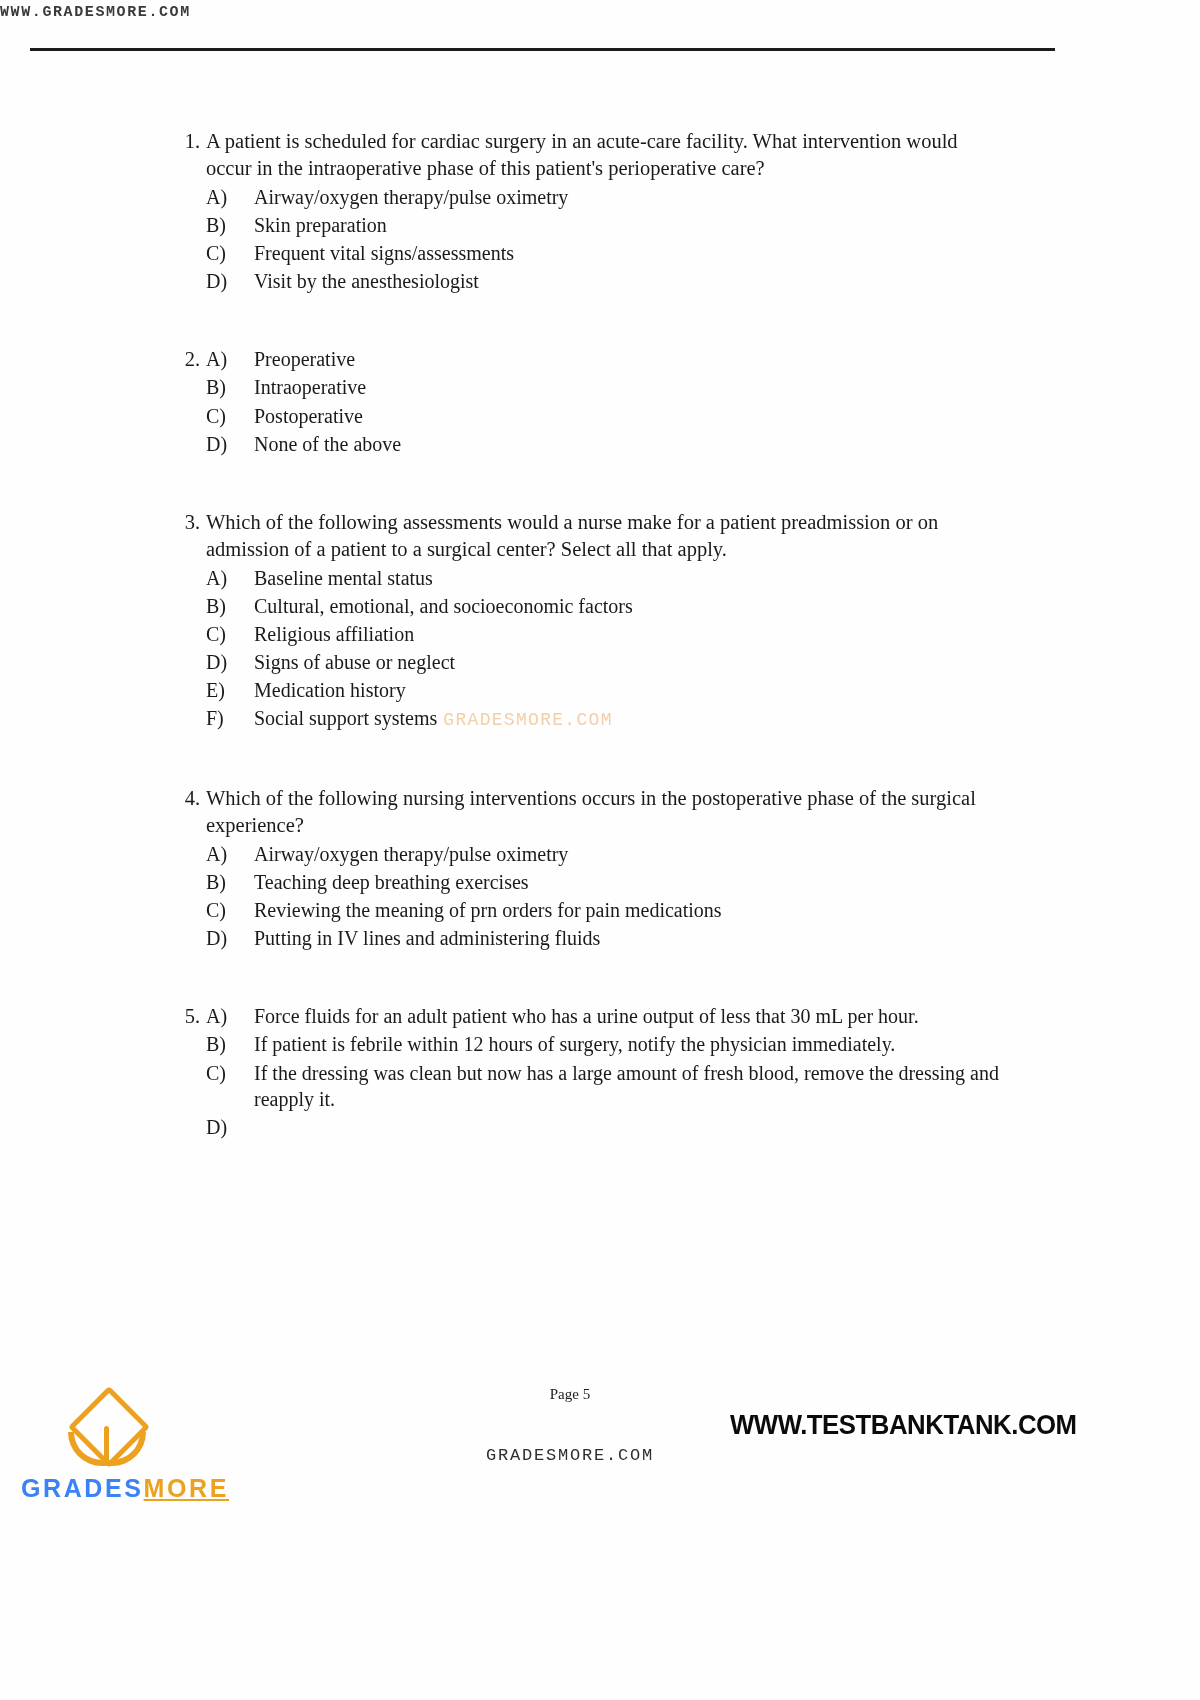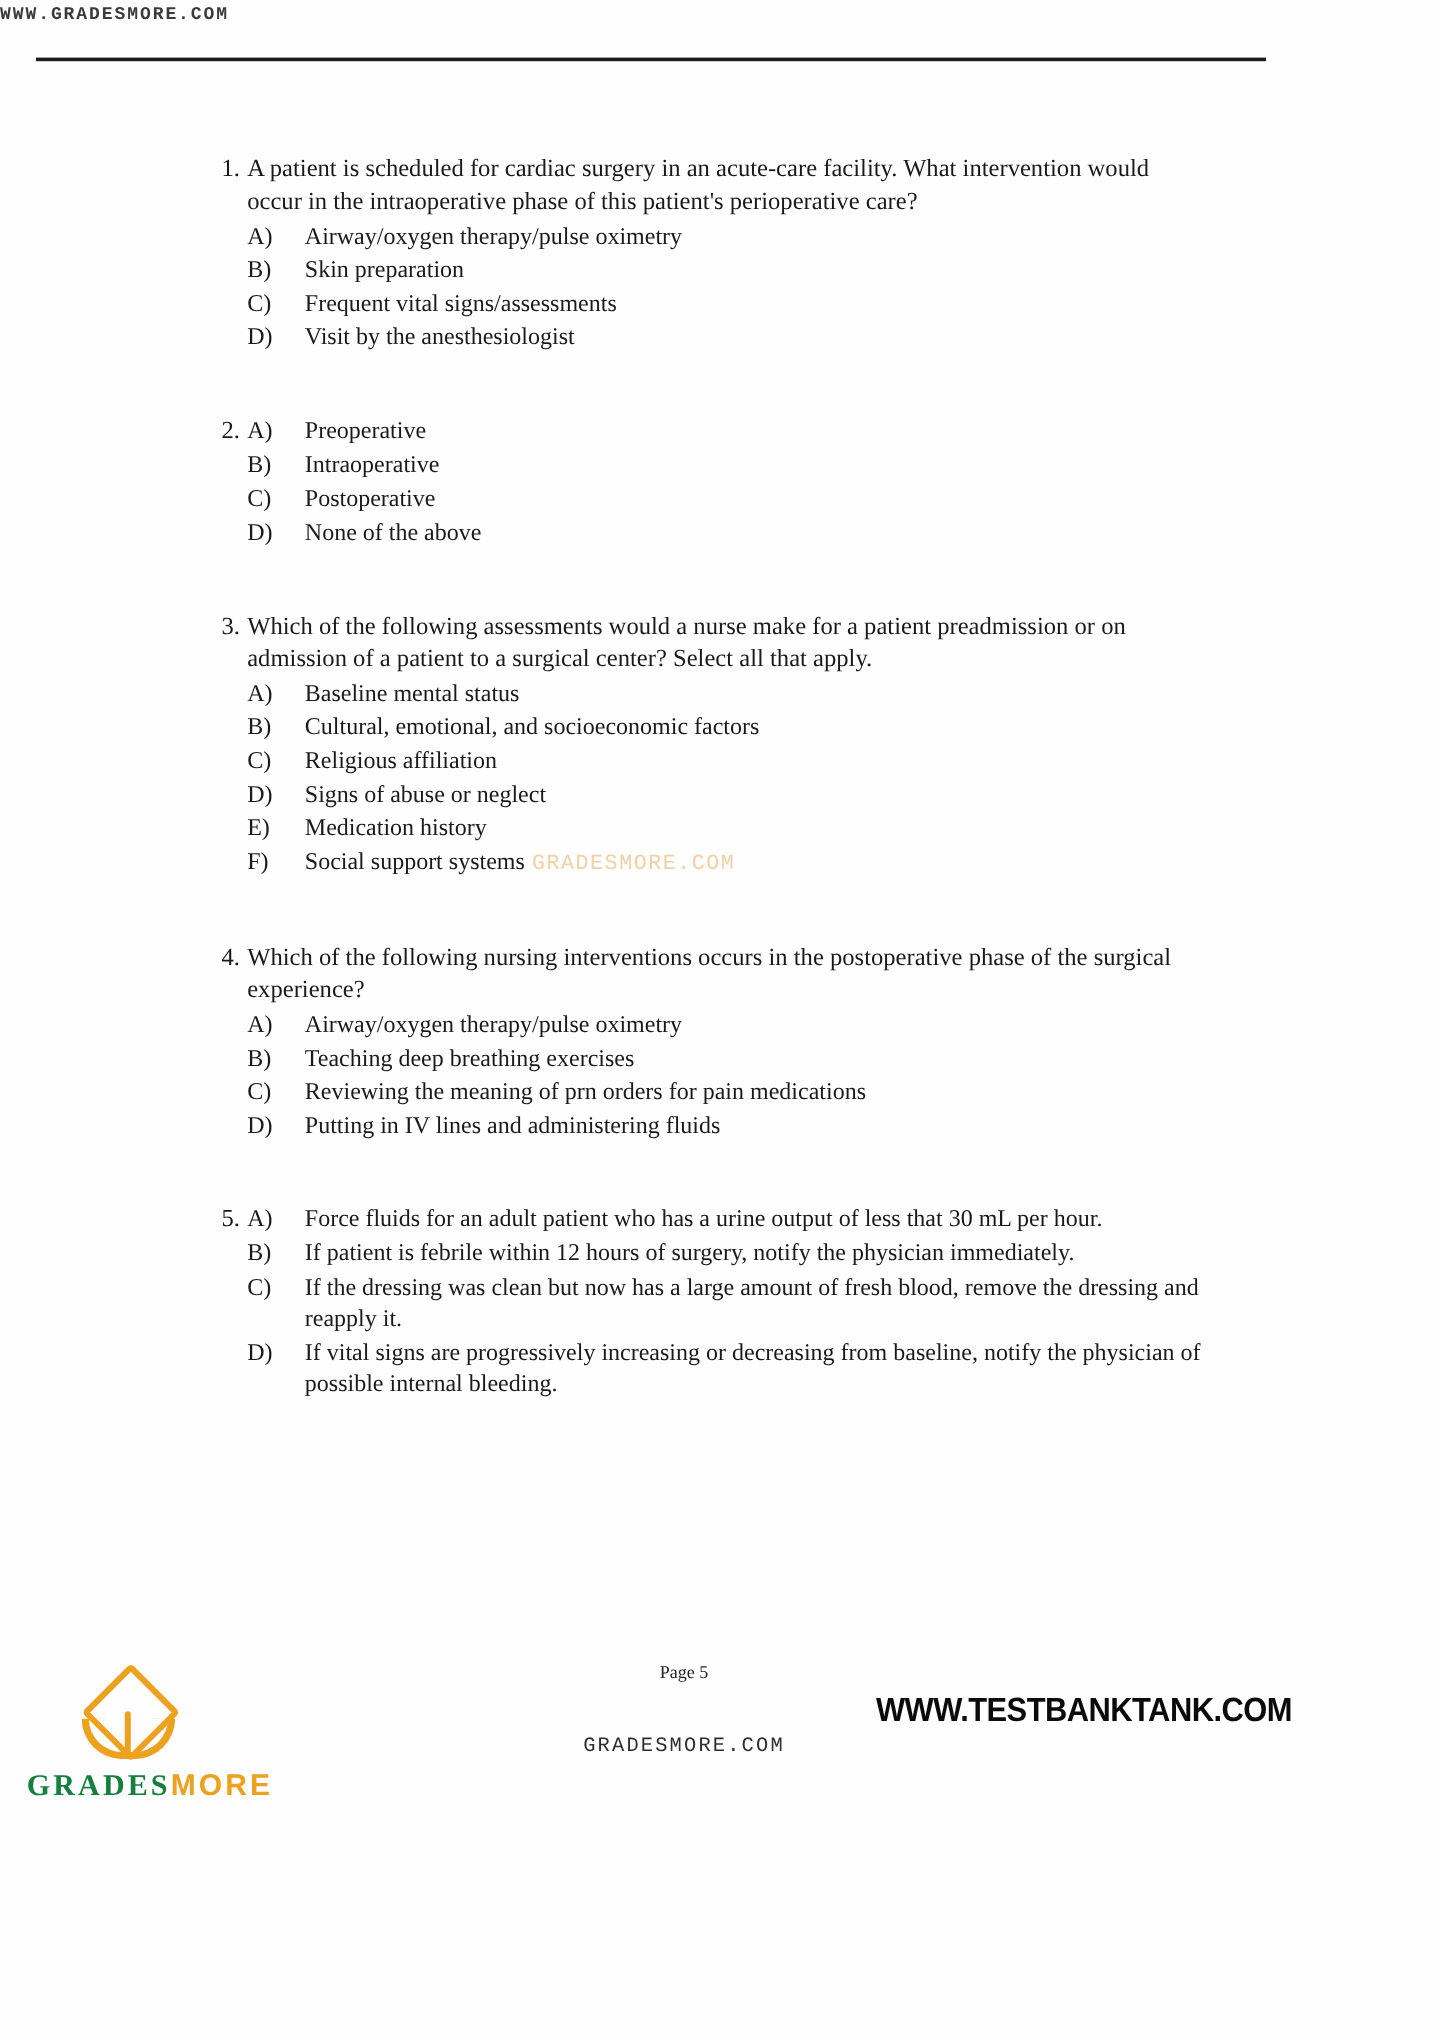--- a/index.html
+++ b/index.html
@@ -173,22 +173,22 @@
     left: 0;
     top: 78px;
     width: 230px;
     text-align: center;
     font-family: "Liberation Sans", "DejaVu Sans", sans-serif;
     font-weight: bold;
     font-size: 25px;
     letter-spacing: 2.6px;
     white-space: nowrap;
   }
-  .logo-grades { color: #15803d; font-family: Liberation Serif, serif; }
-  .logo-more { color: #eca11f; }
+  .logo-grades { color: #3b82f6; }
+  .logo-more { color: #eca11f; text-decoration: underline; }
 
   .testbank {
     position: absolute;
     left: 730px;
     top: 1409px;
     font-family: "Liberation Sans", "DejaVu Sans", sans-serif;
     font-weight: bold;
     font-size: 28px;
     letter-spacing: -0.5px;
     color: #0b0b0b;
@@ -243,21 +243,21 @@
           <div class="option"><span class="option-letter">C)</span><span class="option-text">Reviewing the meaning of prn orders for pain medications</span></div>
           <div class="option"><span class="option-letter">D)</span><span class="option-text">Putting in IV lines and administering fluids</span></div>
         </div>
       </div>
       <div class="question">
         <div class="q-stem"><span class="q-num">5.</span></div>
         <div class="options">
           <div class="option"><span class="option-letter">A)</span><span class="option-text">Force fluids for an adult patient who has a urine output of less that 30 mL per hour.</span></div>
           <div class="option"><span class="option-letter">B)</span><span class="option-text">If patient is febrile within 12 hours of surgery, notify the physician immediately.</span></div>
           <div class="option"><span class="option-letter">C)</span><span class="option-text">If the dressing was clean but now has a large amount of fresh blood, remove the dressing and reapply it.</span></div>
-          <div class="option"><span class="option-letter">D)</span><span class="option-text">If vital signs are progressively increasing or decreasing from baseline, notify the physician of possible internal bleeding.</span></div>
+          <div class="option"><span class="option-letter">D)</span></div>
         </div>
       </div>
     </div>
 
   <div class="footer-page">Page 5</div>
   <div class="footer-site">GRADESMORE.COM</div>
 
   <div class="logo-block">
     <div class="cap">
       <div class="cap-diamond"></div>

